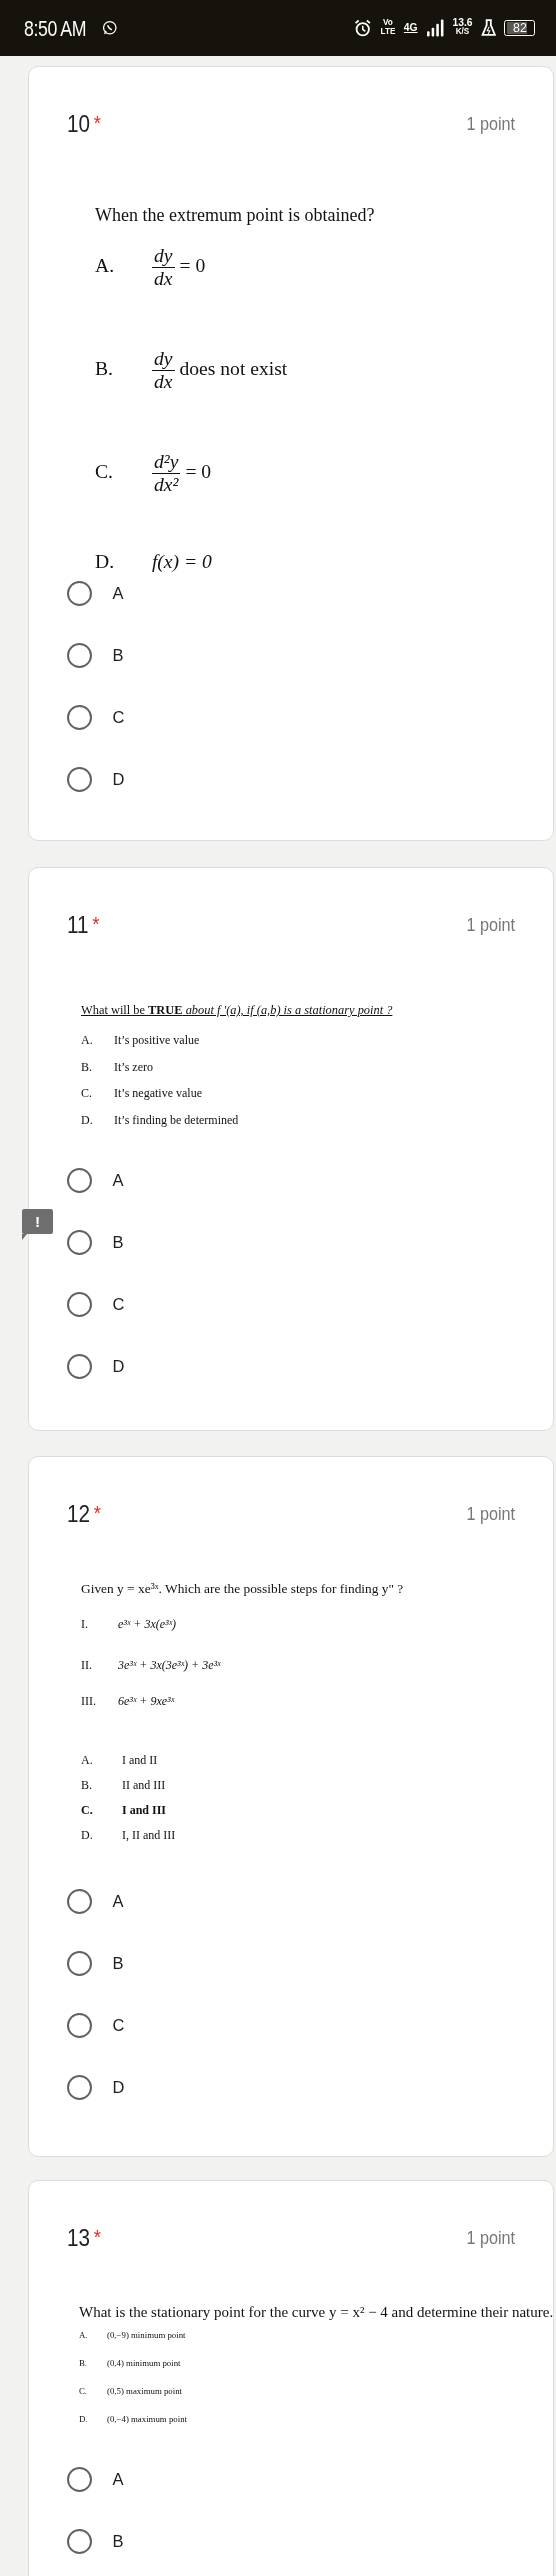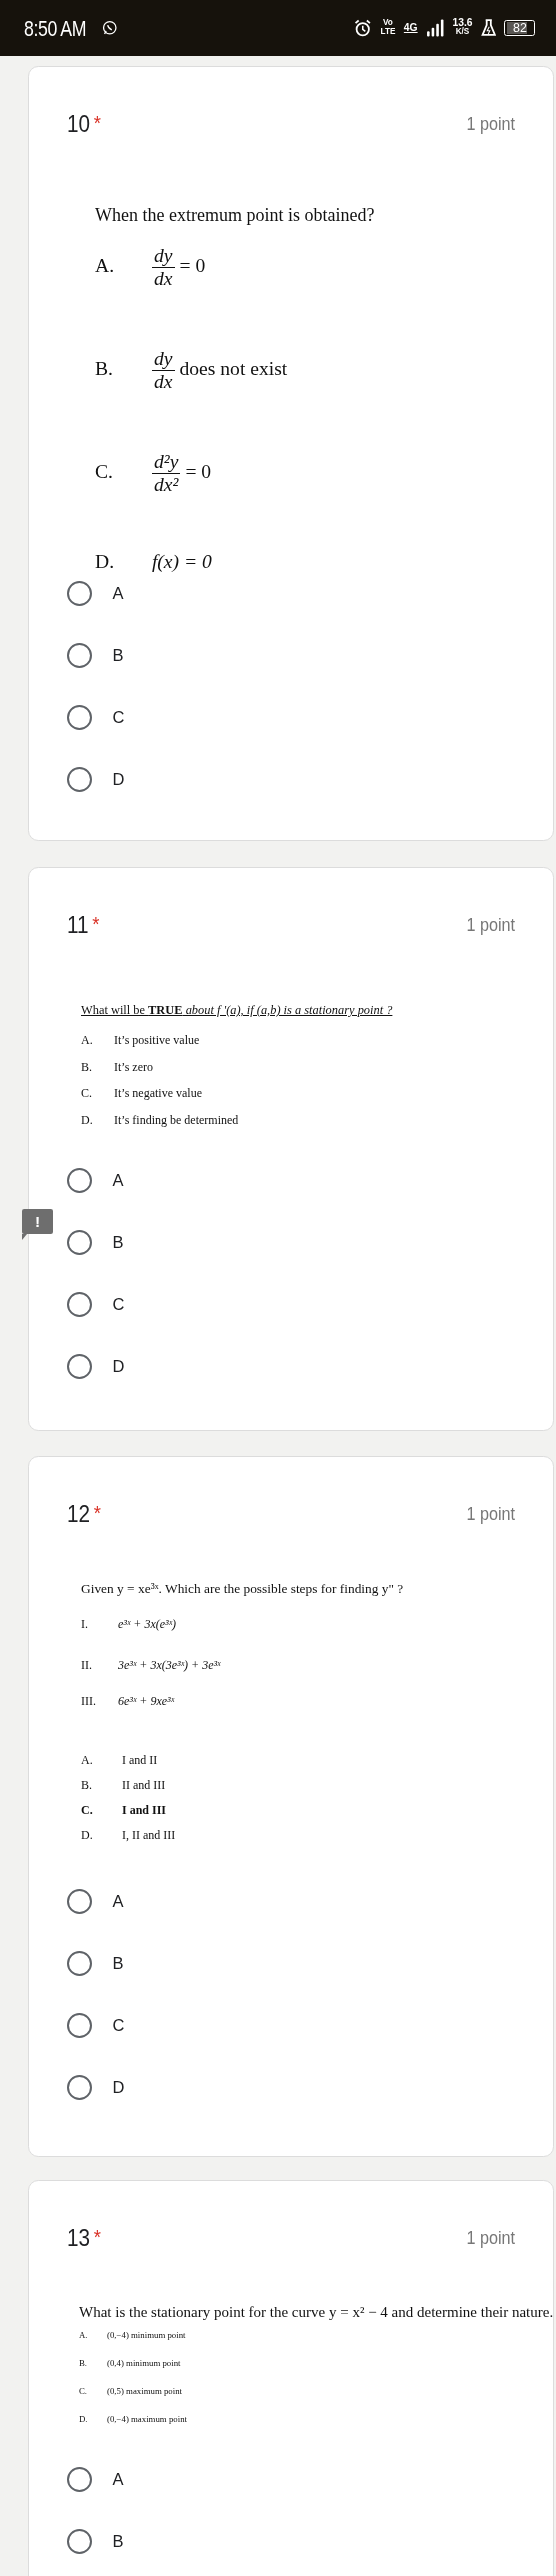--- a/index.html
+++ b/index.html
@@ -195,21 +195,21 @@
       <div class="radio"></div>
       <span class="radio-label">D</span>
     </div>
 </div>
 
 <div class="card" style="top:2180px; height:555px;">
   <div class="qnum" style="top:44px;"><span>13</span><span class="req">*</span></div>
   <div class="points" style="top:47px;">1 point</div>
 
   <div class="qtext" style="left:50px; top:123px; font-size:15px;">What is the stationary point for the curve y = x² − 4 and determine their nature.</div>
-  <div class="opt-line" style="left:50px; top:149px; font-size:8.8px;"><span class="letter" style="width:28px;">A.</span><span>(0,−4) minimum point</span></div>
+  <div class="opt-line" style="left:50px; top:149px; font-size:8.8px;"><span class="letter" style="width:28px;">A.</span><span>(0,−9) minimum point</span></div>
   <div class="opt-line" style="left:50px; top:177px; font-size:8.8px;"><span class="letter" style="width:28px;">B.</span><span>(0,4) minimum point</span></div>
   <div class="opt-line" style="left:50px; top:205px; font-size:8.8px;"><span class="letter" style="width:28px;">C.</span><span>(0,5) maximum point</span></div>
   <div class="opt-line" style="left:50px; top:233px; font-size:8.8px;"><span class="letter" style="width:28px;">D.</span><span>(0,−4) maximum point</span></div>
 
   <div class="radio-row" style="top:283px;">
       <div class="radio"></div>
       <span class="radio-label">A</span>
     </div>
   <div class="radio-row" style="top:345px;">
       <div class="radio"></div>

